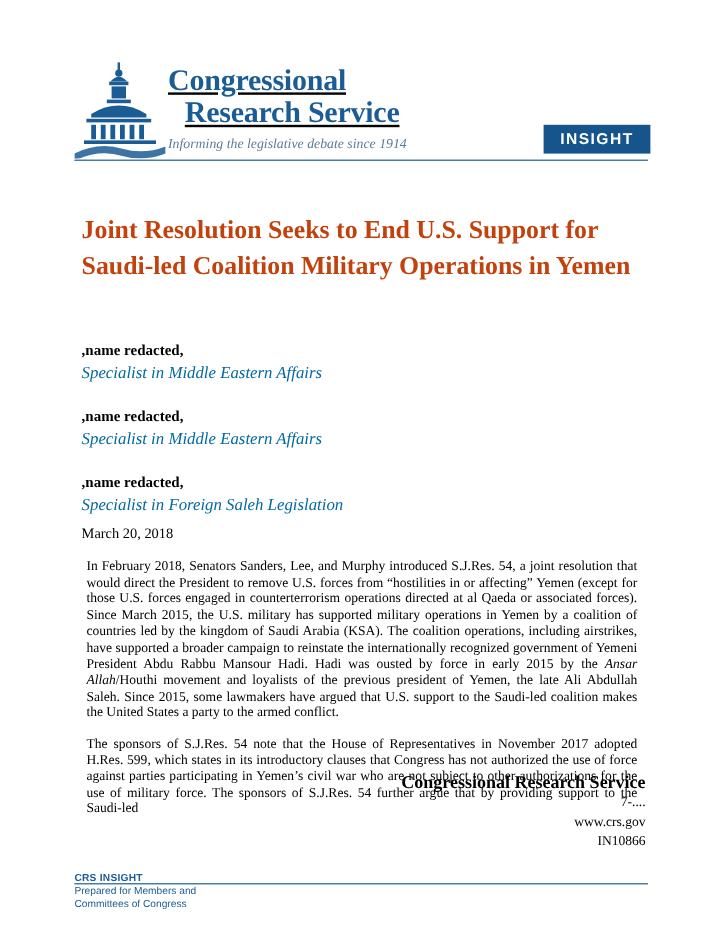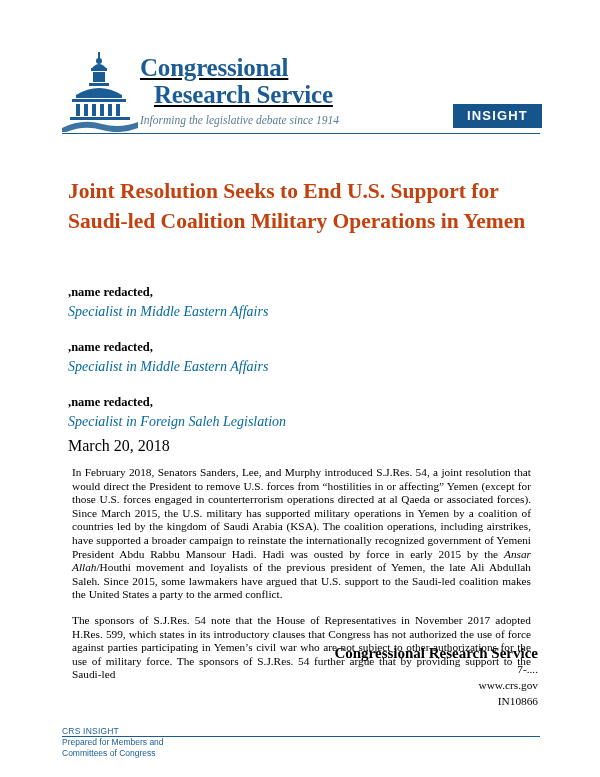--- a/index.html
+++ b/index.html
@@ -126,21 +126,21 @@
     color: #0369a1;
     line-height: 22px;
     font-style: italic;
   }
   
   .doc-date {
     position: absolute;
     left: 68px;
     top: 437px;
     font-family: "Liberation Serif", serif;
-    font-size: 16px;
+    font-size: 12px;
     color: #000000;
   }
   
   .body-text {
     position: absolute;
     left: 68px;
     top: 466px;
     width: 463px;
   }
   .body-text p {
@@ -185,21 +185,21 @@
     background: #1c5c94;
   }
   .footer {
     position: absolute;
     left: 62px;
     bottom: 18px;
     font-family: "Liberation Sans", sans-serif;
     color: #1c5c94;
   }
   .footer .f1 {
-    font-weight: normal;
+    font-weight: bold;
     font-size: 8.5px;
     line-height: 11px;
     letter-spacing: 0.2px;
   }
   .footer .f2,
   .footer .f3 {
     font-size: 8.5px;
     line-height: 11px;
   }
 </style>

